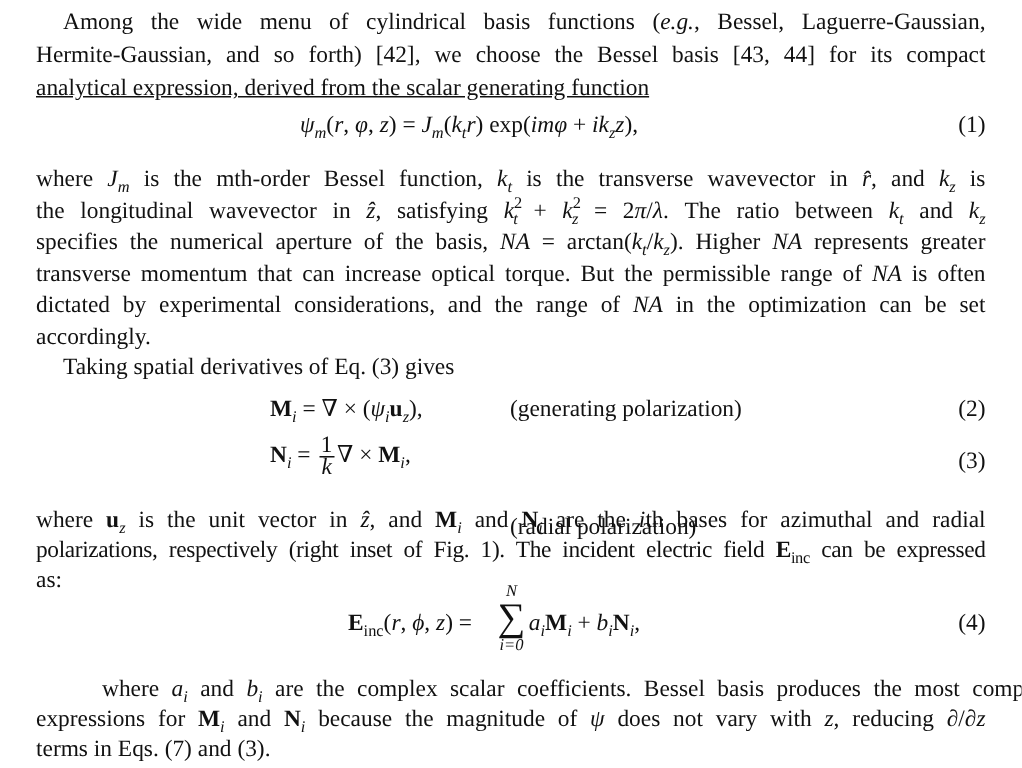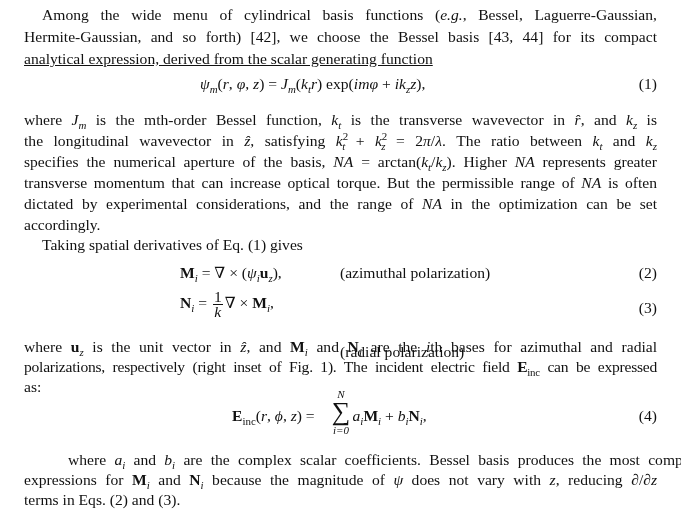--- a/index.html
+++ b/index.html
@@ -32,39 +32,39 @@
   <div class="eq" style="top:74px; left:200px;"><i>ψ</i><sub><i>m</i></sub>(<i>r</i>, <i>φ</i>, <i>z</i>) = <i>J</i><sub><i>m</i></sub>(<i>k</i><sub><i>t</i></sub><i>r</i>) exp(<i>imφ</i> + <i>ik</i><sub><i>z</i></sub><i>z</i>),</div>
   <div class="eqnum" style="top:74px;">(1)</div>
 
   <div class="line just" style="top:110px;">where <i>J</i><sub><i>m</i></sub> is the mth-order Bessel function, <i>k</i><sub><i>t</i></sub> is the transverse wavevector in <i>r̂</i>, and <i>k</i><sub><i>z</i></sub> is</div>
   <div class="line just" style="top:131px;">the longitudinal wavevector in <i>ẑ</i>, satisfying <i>k</i><sup>2</sup><sub style="margin-left:-6px;"><i>t</i></sub> + <i>k</i><sup>2</sup><sub style="margin-left:-6px;"><i>z</i></sub> = 2<i>π</i>/<i>λ</i>. The ratio between <i>k</i><sub><i>t</i></sub> and <i>k</i><sub><i>z</i></sub></div>
   <div class="line just" style="top:152px;">specifies the numerical aperture of the basis, <i>NA</i> = arctan(<i>k</i><sub><i>t</i></sub>/<i>k</i><sub><i>z</i></sub>). Higher <i>NA</i> represents greater</div>
   <div class="line just" style="top:173px;font-family:Liberation Serif, serif;">transverse momentum that can increase optical torque. But the permissible range of <i>NA</i> is often</div>
   <div class="line just" style="top:194px;">dictated by experimental considerations, and the range of <i>NA</i> in the optimization can be set</div>
   <div class="line" style="top:215px;">accordingly.</div>
 
-  <div class="line indent" style="top:235px;">Taking spatial derivatives of Eq. (1) gives</div>
+  <div class="line indent" style="top:235px;">Taking spatial derivatives of Eq. (3) gives</div>
 
   <div class="eq" style="top:263px; left:180px;"><b>M</b><sub><i>i</i></sub> = ∇ × (<i>ψ</i><sub><i>i</i></sub><b>u</b><sub><i>z</i></sub>),</div>
-  <div class="eq" style="top:263px; left:340px;">(azimuthal polarization)</div>
+  <div class="eq" style="top:263px; left:340px;">(generating polarization)</div>
   <div class="eqnum" style="top:263px;">(2)</div>
 
   <div class="eq" style="top:290px; left:180px;"><b>N</b><sub><i>i</i></sub> = <span class="frac"><span class="num">1</span><span><i>k</i></span></span>∇ × <b>M</b><sub><i>i</i></sub>,</div>
   <div class="eq" style="top:298px; left:340px;margin-top:44px;">(radial polarization)</div>
   <div class="eqnum" style="top:298px;">(3)</div>
 
   <div class="line just" style="top:337px;">where <b>u</b><sub><i>z</i></sub> is the unit vector in <i>ẑ</i>, and <b>M</b><sub><i>i</i></sub> and <b>N</b><sub><i>i</i></sub> are the <i>i</i>th bases for azimuthal and radial</div>
   <div class="line just" style="top:357px; letter-spacing:-0.25px;">polarizations, respectively (right inset of Fig. 1). The incident electric field <b>E</b><sub>inc</sub> can be expressed</div>
   <div class="line" style="top:377px;">as:</div>
 
   <div class="eq" style="top:406px; left:232px;"><b>E</b><sub>inc</sub>(<i>r</i>, <i>ϕ</i>, <i>z</i>) = <span style="display:inline-block; width:34px;"></span><i>a</i><sub><i>i</i></sub><b>M</b><sub><i>i</i></sub> + <i>b</i><sub><i>i</i></sub><b>N</b><sub><i>i</i></sub>,</div>
   <div class="sum" style="top:388px; left:326px; width:30px;">
     <span class="lim">N</span>
     <span class="big">∑</span>
     <span class="lim"><i>i</i>=0</span>
   </div>
   <div class="eqnum" style="top:406px;">(4)</div>
 
   <div class="line just" style="top:450px;margin-left:44px;">where <i>a</i><sub><i>i</i></sub> and <i>b</i><sub><i>i</i></sub> are the complex scalar coefficients. Bessel basis produces the most compact</div>
   <div class="line just" style="top:470px;">expressions for <b>M</b><sub><i>i</i></sub> and <b>N</b><sub><i>i</i></sub> because the magnitude of <i>ψ</i> does not vary with <i>z</i>, reducing ∂/∂<i>z</i></div>
-  <div class="line" style="top:490px;">terms in Eqs. (2) and (3).</div>
+  <div class="line" style="top:490px;">terms in Eqs. (7) and (3).</div>
 
 </div>
 
 </body></html>

